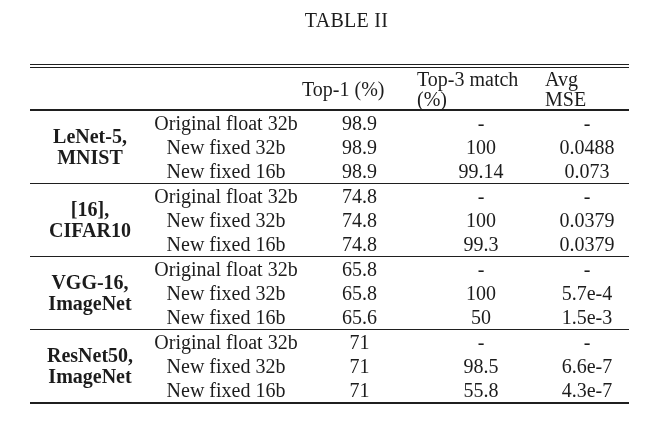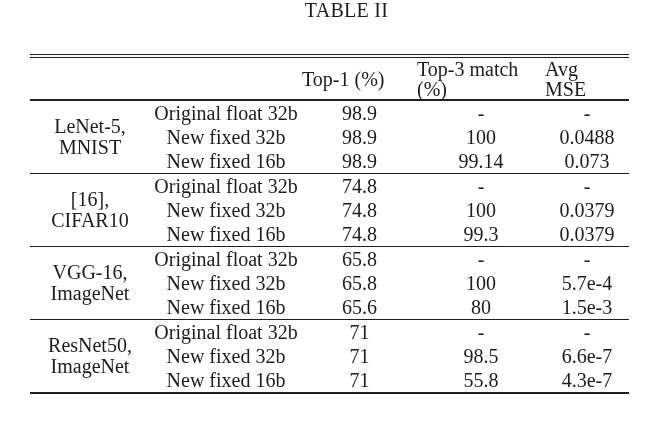--- a/index.html
+++ b/index.html
@@ -8,20 +8,21 @@
     background: #ffffff;
   }
   body {
     width: 671px;
     height: 440px;
     overflow: hidden;
     font-family: "Liberation Serif", "DejaVu Serif", serif;
     color: #1c1c1c;
   }
   .caption {
+    padding-top: 10px;
     padding-left: 22px; 
     text-align: center;
   }
   .caption-num {
     font-size: 20px;
     line-height: 21px;
     letter-spacing: 0.3px;
   }
   .caption-title {
     font-size: 20px;
@@ -69,20 +70,21 @@
     height: 24px;
     padding: 0;
     font-size: 20px;
     line-height: 24px;
     text-align: center;
     vertical-align: middle;
     white-space: nowrap;
   }
   td.group-label {
     vertical-align: middle;
+    font-weight: bold;
   }
   .glabel-line {
     display: block;
     line-height: 21px;
   }
 </style>
 </head>
 <body>
 
 <div class="caption">
@@ -178,21 +180,21 @@
     </tr>
     <tr>
       <td>New fixed 32b</td>
       <td>65.8</td>
       <td>100</td>
       <td>5.7e-4</td>
     </tr>
     <tr>
       <td>New fixed 16b</td>
       <td>65.6</td>
-      <td>80</td>
+      <td>50</td>
       <td>1.5e-3</td>
     </tr>
   </tbody>
 
   <tbody class="group last">
     <tr>
       <td class="group-label" rowspan="3">
         <span class="glabel-line">ResNet50,</span>
         <span class="glabel-line">ImageNet</span>
       </td>

